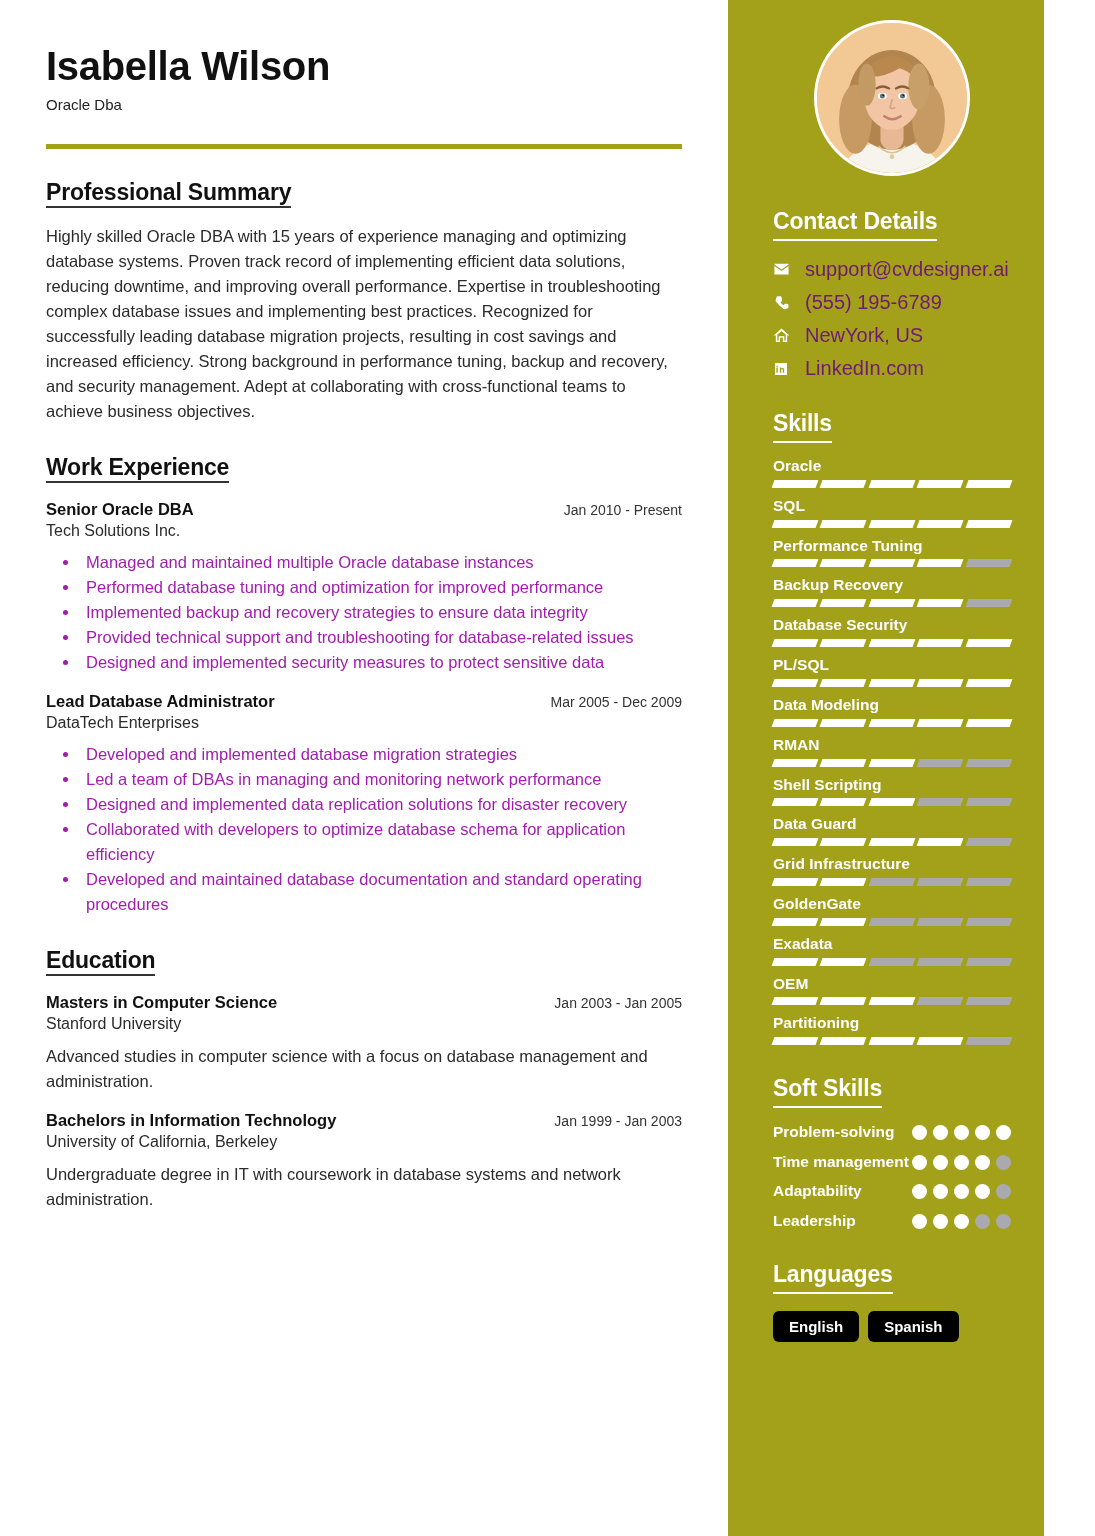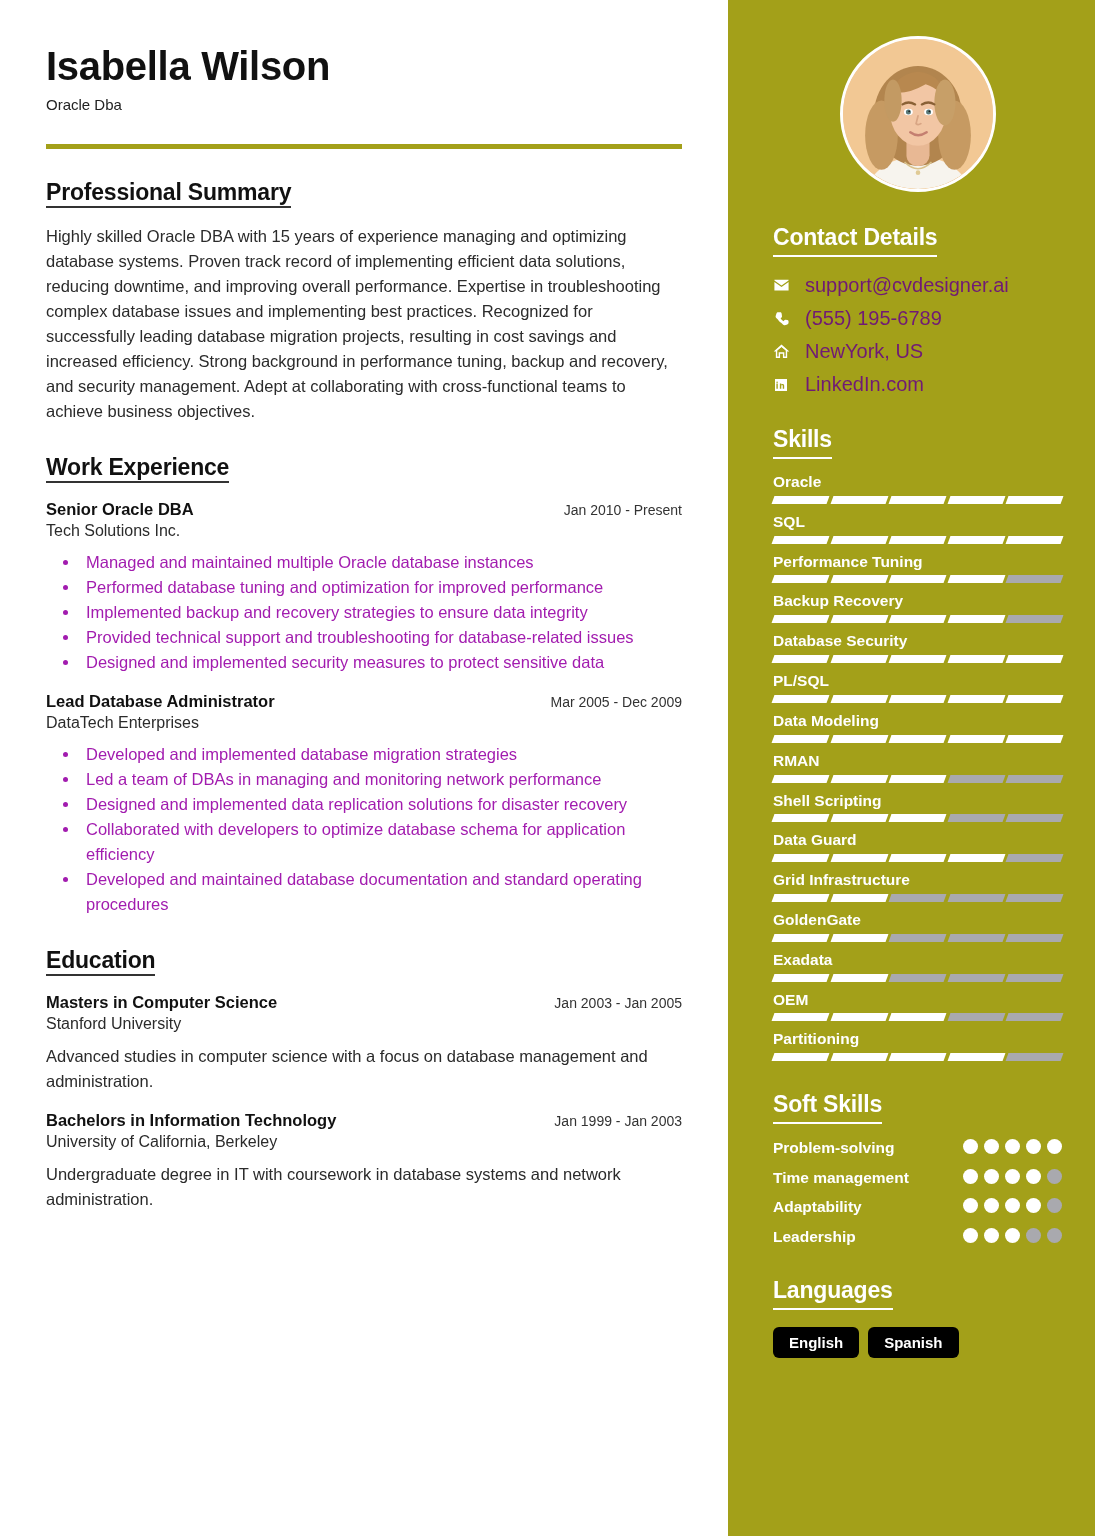--- a/index.html
+++ b/index.html
@@ -104,24 +104,24 @@
   .bullets li {
     font-size: 16.5px;
     line-height: 25px;
     color: #a21caf;
     margin-bottom: 0px;
     padding-left: 6px;
   }
 
   
   .side-col {
-    width: 367px;
+    width: 316px;
     height: 1536px;
     background: #A3A019;
-    padding: 36px 33px 0 45px;
+    padding: 20px 33px 0 45px;
     color: #ffffff;
     overflow: hidden;
   }
 
   .avatar-wrap {
     display: flex;
     justify-content: center;
     margin-bottom: 32px;
   }
   .avatar {
@@ -191,21 +191,21 @@
     height: 8px;
     background: #A9A9AE;
     transform: skewX(-20deg);
   }
   .seg.on { background: #ffffff; }
 
   
   .soft-list { margin-top: 15px; }
   .soft-row {
     display: flex;
-    align-items: flex-start;
+    align-items: center;
     justify-content: space-between;
     margin-bottom: 11px;
   }
   .soft-name {
     font-size: 15.5px;
     font-weight: bold;
     color: #ffffff;
     line-height: 1.2;
     max-width: 160px;
   }

